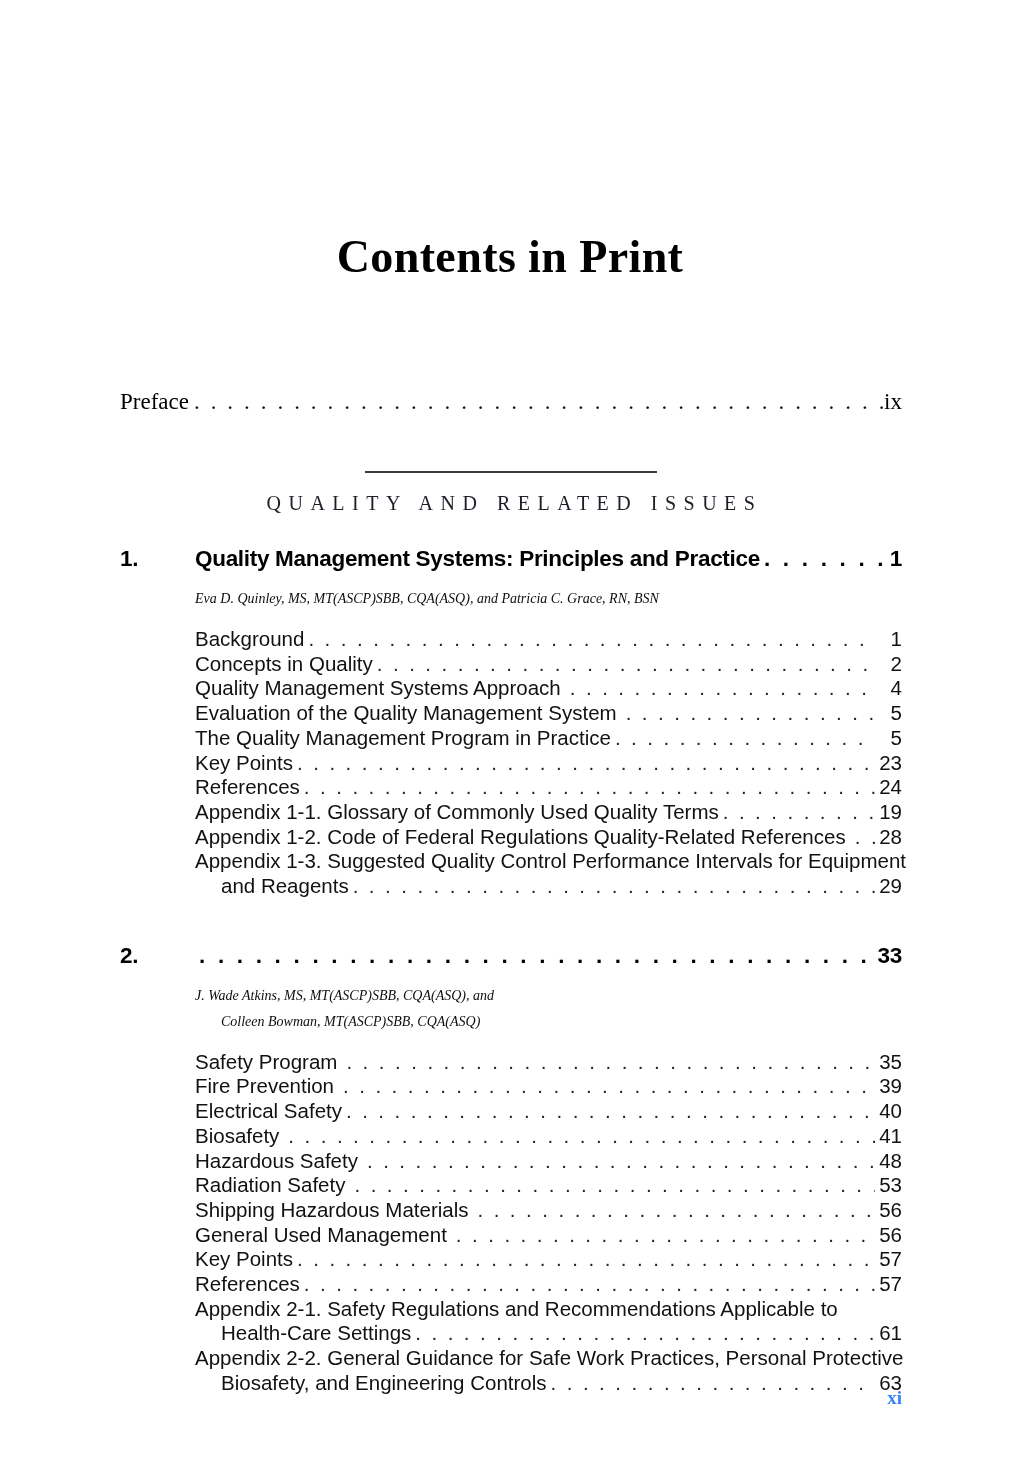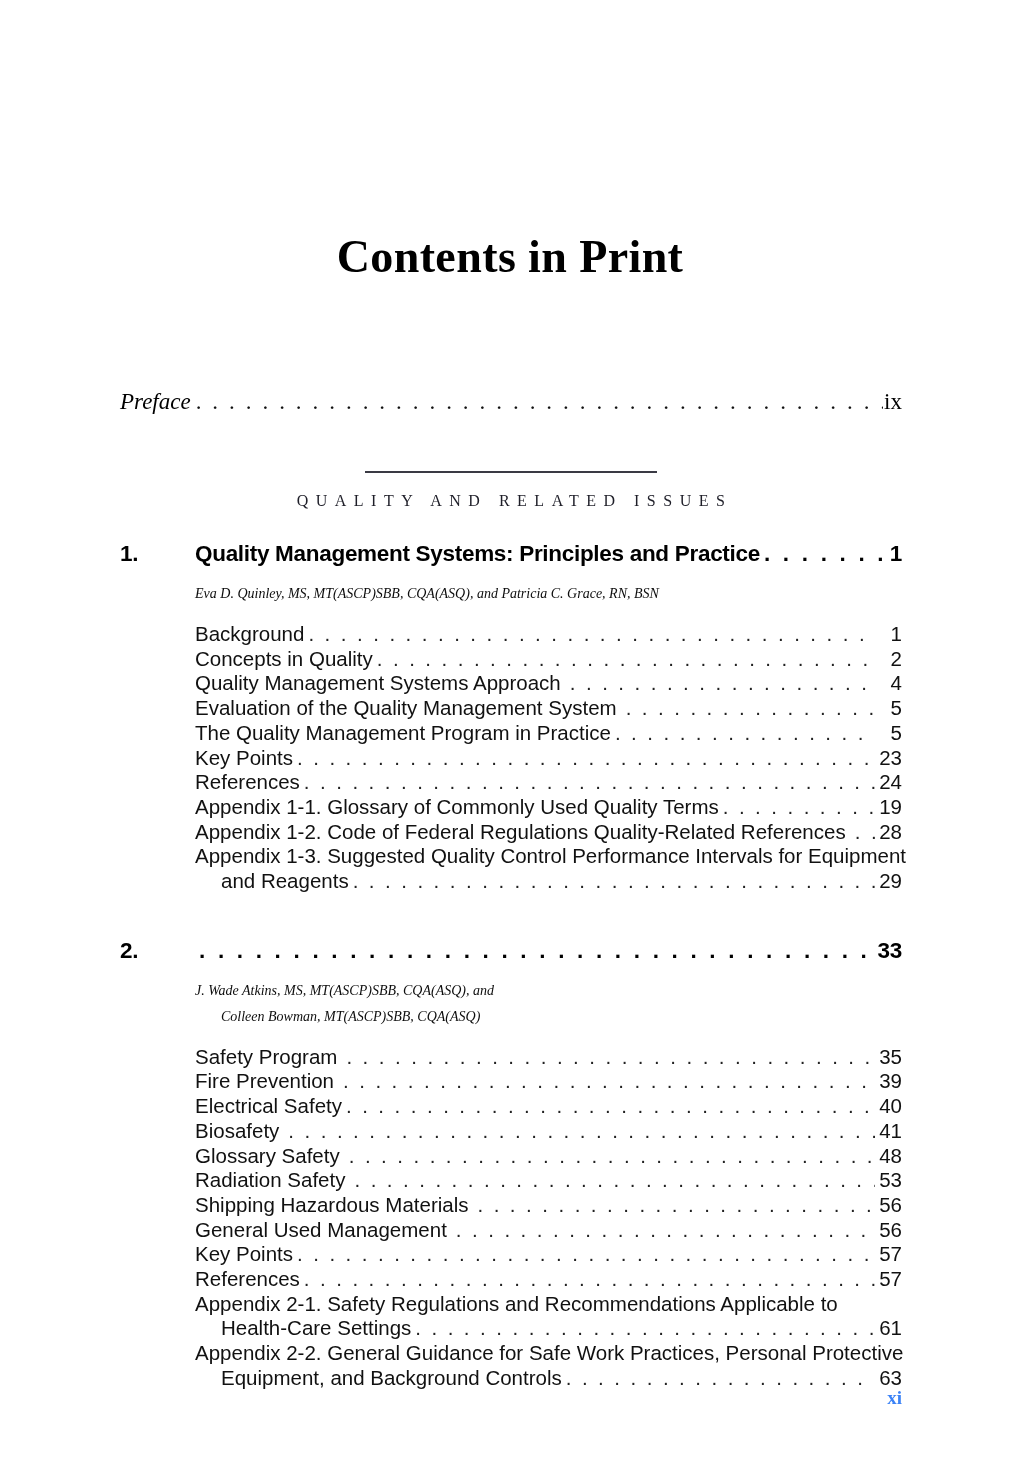--- a/index.html
+++ b/index.html
@@ -42,21 +42,21 @@
 
   
   .preface-row {
     display: flex;
     align-items: baseline;
     font-size: 23px;
     font-family: "Liberation Serif", serif;
     line-height: 30px;
     white-space: nowrap;
   }
-  .preface-row .lbl { flex: 0 0 auto; font-style: italic; }
+  .preface-row .lbl { flex: 0 0 auto; }
   .preface-row .leader {
     flex: 1 1 auto;
     overflow: hidden;
     white-space: nowrap;
     margin: 0 1px 0 5px;
     font-size: 23px;
     letter-spacing: 2.6px;
     color: #111;
   }
   .preface-row .pg { flex: 0 0 auto; }
@@ -64,21 +64,21 @@
   
   .sec-rule {
     width: 292px;
     height: 2px;
     background: #3a3a44;
     margin: 54px auto 0 auto;
   }
   .sec-label {
     text-align: center;
     font-family: "Liberation Serif", serif;
-    font-size: 16px;
+    font-size: 20px;
     letter-spacing: 7.5px;
     color: #1e1e28;
     margin-top: 19px;
     padding-left: 7px;
   }
 
   
   .chapter { margin-top: 30px; }
   .chapter.ch2 { margin-top: 43px; }
 
@@ -275,21 +275,21 @@
           <span class="lbl">Electrical Safety</span>
           <span class="leader">. . . . . . . . . . . . . . . . . . . . . . . . . . . . . . . . . . . . . . . . . . . . . . . . . . . . . . . . . . . . . . . . . . . . . . . . . . . . . . . . . . . . . . . . . . . . . . . . . . . . . . . . . . . . . . . . . . . . . . . . . . . . . . . . . . . . . . . . . . . . . . .</span>
           <span class="pg">40</span>
         </div>
         <div class="entry gap-leader">
           <span class="lbl">Biosafety</span>
           <span class="leader">. . . . . . . . . . . . . . . . . . . . . . . . . . . . . . . . . . . . . . . . . . . . . . . . . . . . . . . . . . . . . . . . . . . . . . . . . . . . . . . . . . . . . . . . . . . . . . . . . . . . . . . . . . . . . . . . . . . . . . . . . . . . . . . . . . . . . . . . . . . . . . .</span>
           <span class="pg">41</span>
         </div>
         <div class="entry gap-leader">
-          <span class="lbl">Glossary Safety</span>
+          <span class="lbl">Hazardous Safety</span>
           <span class="leader">. . . . . . . . . . . . . . . . . . . . . . . . . . . . . . . . . . . . . . . . . . . . . . . . . . . . . . . . . . . . . . . . . . . . . . . . . . . . . . . . . . . . . . . . . . . . . . . . . . . . . . . . . . . . . . . . . . . . . . . . . . . . . . . . . . . . . . . . . . . . . . .</span>
           <span class="pg">48</span>
         </div>
         <div class="entry gap-leader">
           <span class="lbl">Radiation Safety</span>
           <span class="leader">. . . . . . . . . . . . . . . . . . . . . . . . . . . . . . . . . . . . . . . . . . . . . . . . . . . . . . . . . . . . . . . . . . . . . . . . . . . . . . . . . . . . . . . . . . . . . . . . . . . . . . . . . . . . . . . . . . . . . . . . . . . . . . . . . . . . . . . . . . . . . . .</span>
           <span class="pg">53</span>
         </div>
         <div class="entry gap-leader">
           <span class="lbl">Shipping Hazardous Materials</span>
@@ -320,21 +320,21 @@
           <span class="lbl">Health-Care Settings</span>
           <span class="leader">. . . . . . . . . . . . . . . . . . . . . . . . . . . . . . . . . . . . . . . . . . . . . . . . . . . . . . . . . . . . . . . . . . . . . . . . . . . . . . . . . . . . . . . . . . . . . . . . . . . . . . . . . . . . . . . . . . . . . . . . . . . . . . . . . . . . . . . . . . . . . . .</span>
           <span class="pg">61</span>
         </div>
         <div class="entry wrap-first">
           <span class="lbl">Appendix 2-2. General Guidance for Safe Work Practices, Personal Protective</span>
           <span class="leader">. . . . . . . . . . . . . . . . . . . . . . . . . . . . . . . . . . . . . . . . . . . . . . . . . . . . . . . . . . . . . . . . . . . . . . . . . . . . . . . . . . . . . . . . . . . . . . . . . . . . . . . . . . . . . . . . . . . . . . . . . . . . . . . . . . . . . . . . . . . . . . .</span>
           <span class="pg"></span>
         </div>
         <div class="entry cont">
-          <span class="lbl">Equipment, and Background Controls</span>
+          <span class="lbl">Biosafety, and Engineering Controls</span>
           <span class="leader">. . . . . . . . . . . . . . . . . . . . . . . . . . . . . . . . . . . . . . . . . . . . . . . . . . . . . . . . . . . . . . . . . . . . . . . . . . . . . . . . . . . . . . . . . . . . . . . . . . . . . . . . . . . . . . . . . . . . . . . . . . . . . . . . . . . . . . . . . . . . . . .</span>
           <span class="pg">63</span>
         </div>
       </div>
     </div>
 
   </div>
 
   <div class="folio">xi</div>
 

